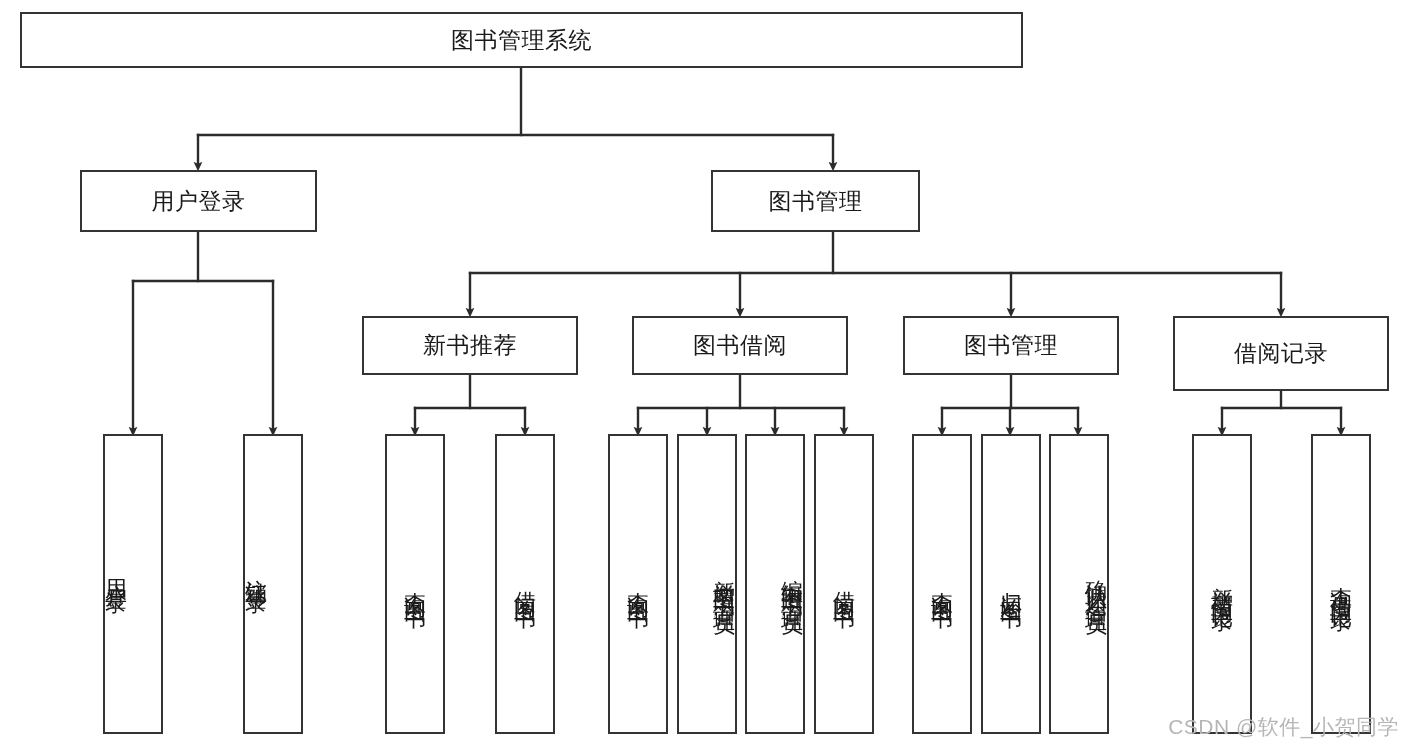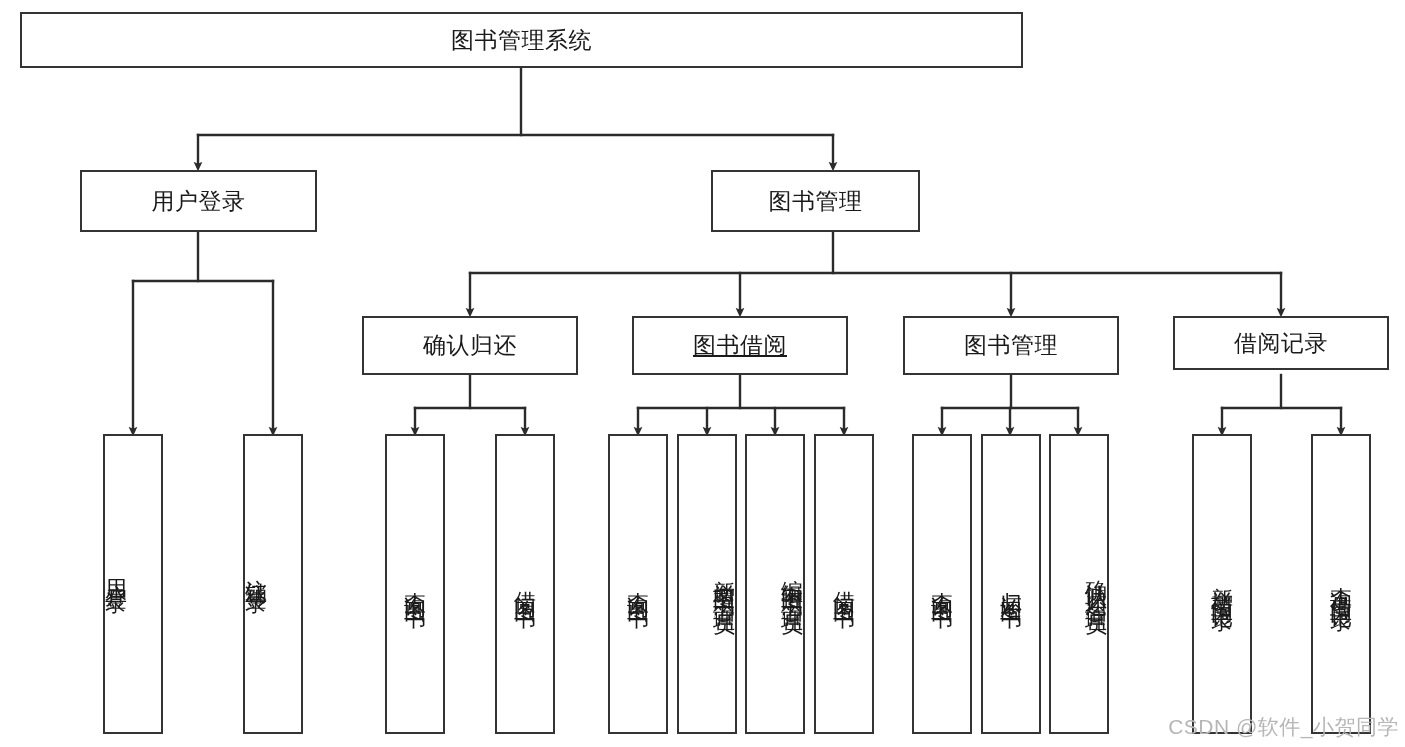--- a/index.html
+++ b/index.html
@@ -133,27 +133,27 @@
       <path d="M1341,408 L1341,428" marker-end="url(#arrow)"></path>
     </g>
   </svg>
 
   <div class="node horizontal title-node" style="left:20px; top:12px; width:1003px; height:56px;">图书管理系统</div>
 
   <div class="node horizontal" style="left:80px; top:170px; width:237px; height:62px;">用户登录</div>
 
   <div class="node horizontal" style="left:711px; top:170px; width:209px; height:62px;">图书管理</div>
 
-  <div class="node horizontal" style="left:362px; top:316px; width:216px; height:59px;">确认归还</div>
-
-  <div class="node horizontal" style="left:632px; top:316px; width:216px; height:59px;text-decoration:underline;">图书借阅</div>
+  <div class="node horizontal" style="left:362px; top:316px; width:216px; height:59px;">新书推荐</div>
+
+  <div class="node horizontal" style="left:632px; top:316px; width:216px; height:59px;">图书借阅</div>
 
   <div class="node horizontal" style="left:903px; top:316px; width:216px; height:59px;">图书管理</div>
 
-  <div class="node horizontal" style="left:1173px; top:316px; width:216px; height:54px;">借阅记录</div>
+  <div class="node horizontal" style="left:1173px; top:316px; width:216px; height:75px;">借阅记录</div>
 
   <div class="node vertical align-bottom" style="left:103px; top:434px; width:60px; height:300px;">
     <span class="vlabel">用户登录</span>
   </div>
 
   <div class="node vertical align-bottom" style="left:243px; top:434px; width:60px; height:300px;">
     <span class="vlabel">注销登录</span>
   </div>
 
   <div class="node vertical align-mid" style="left:385px; top:434px; width:60px; height:300px;">

